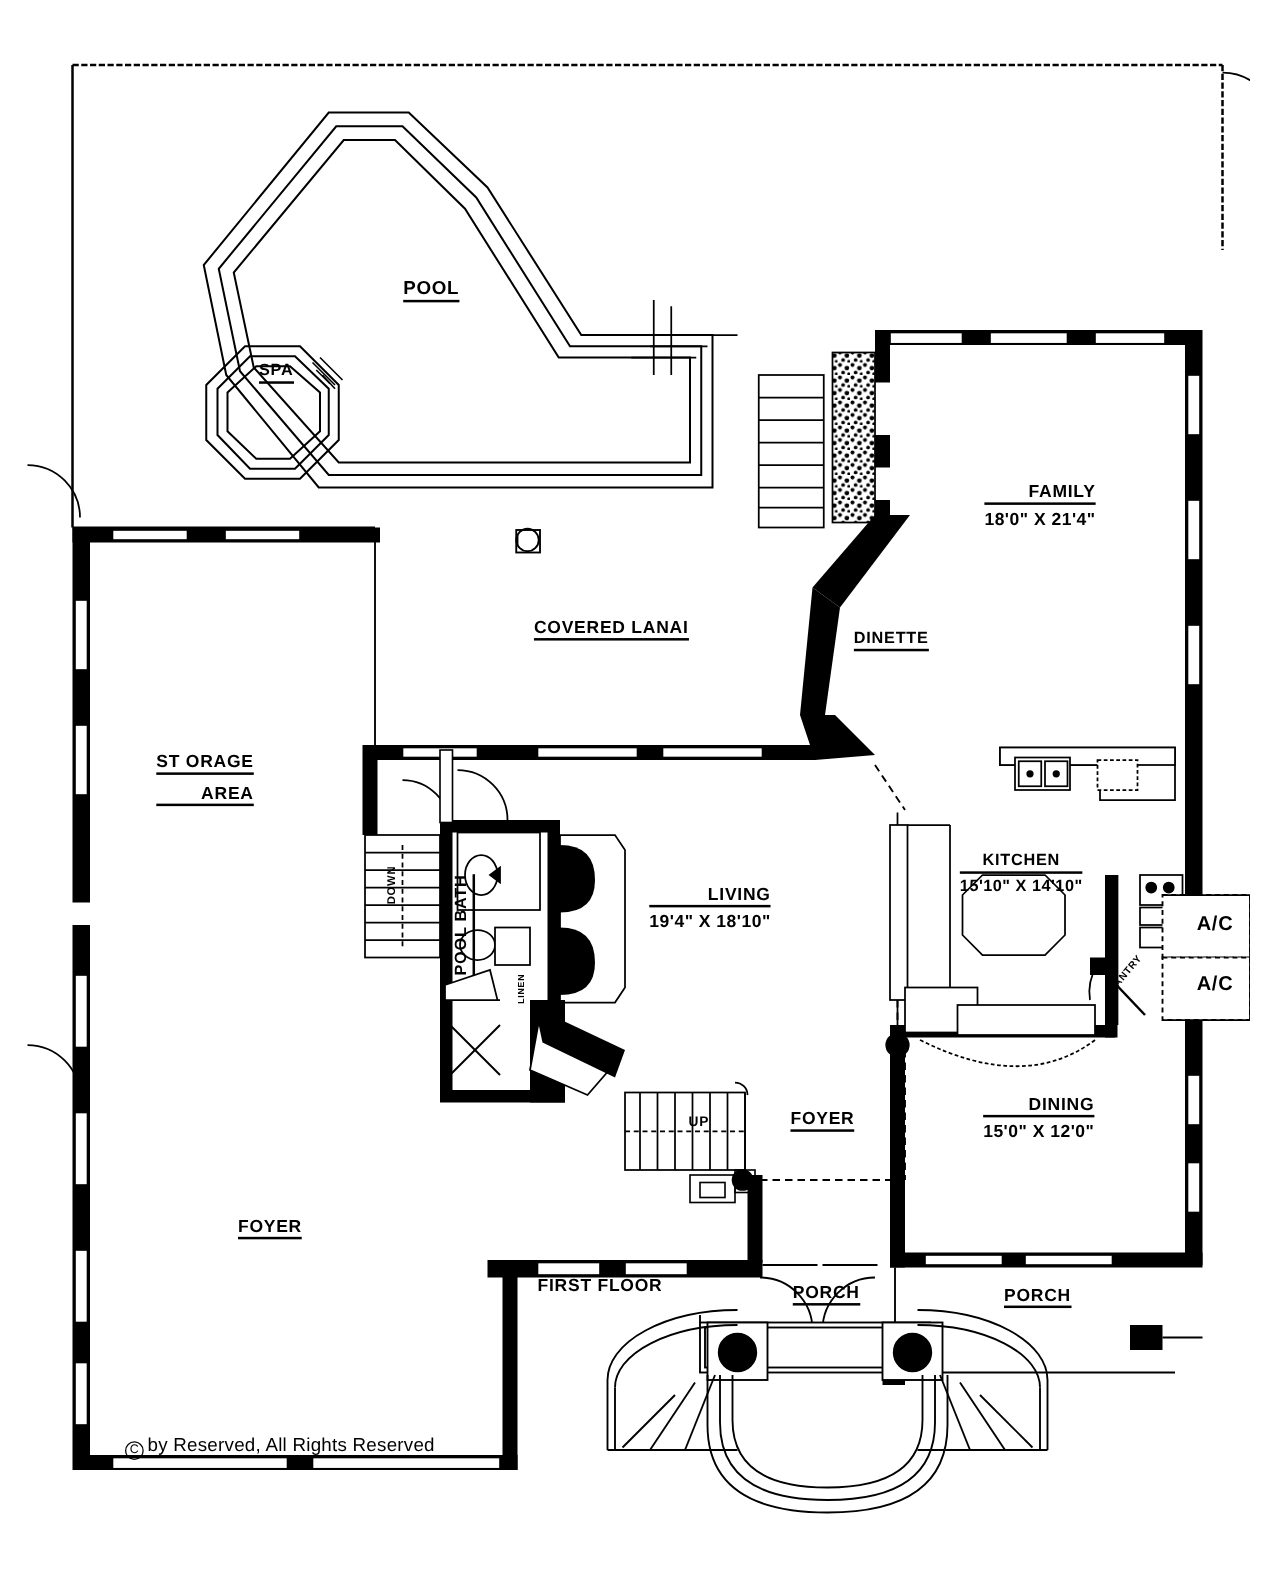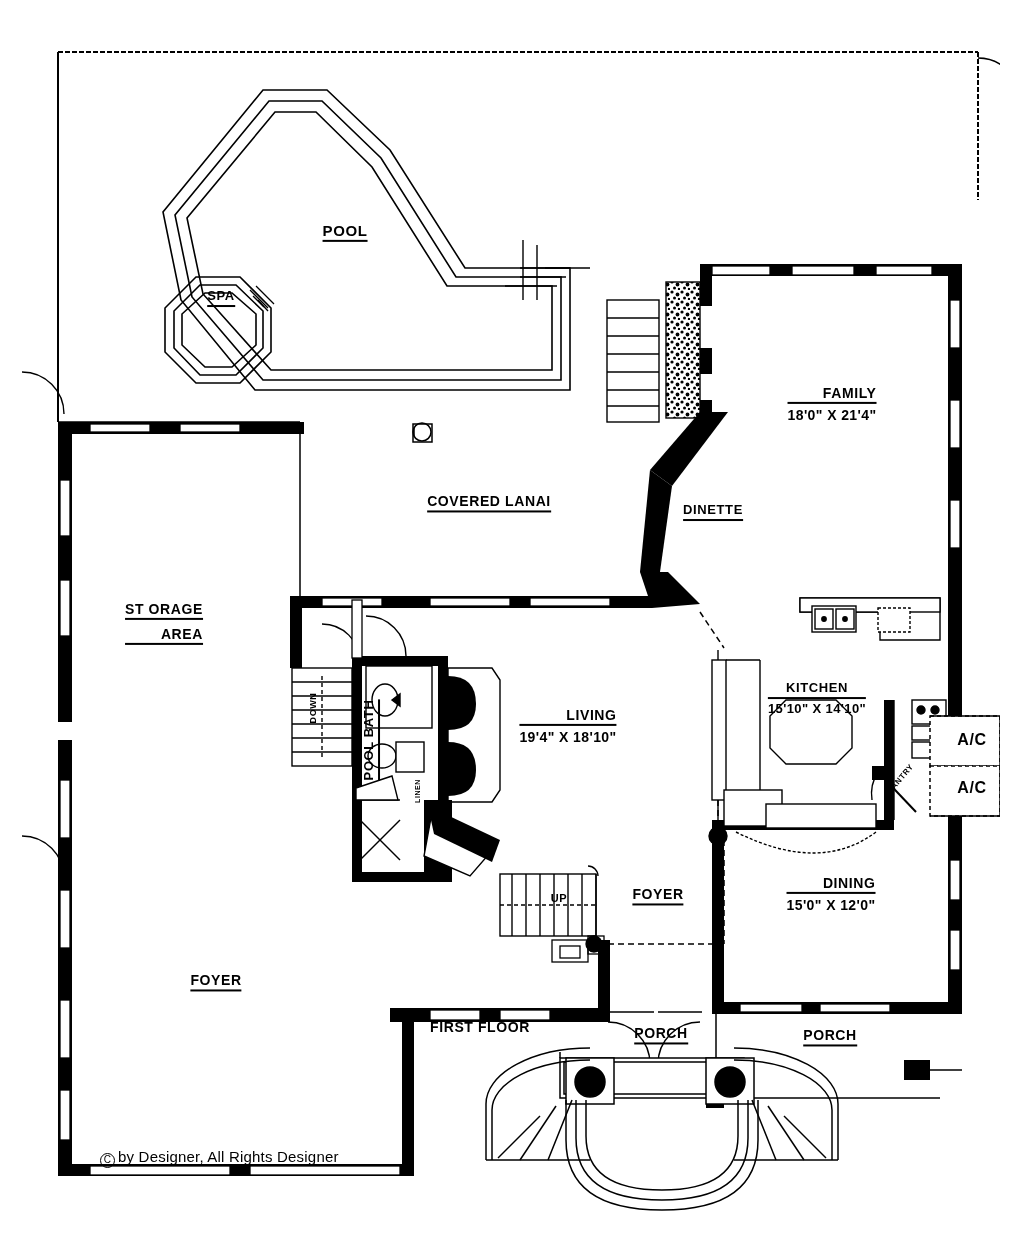--- a/index.html
+++ b/index.html
@@ -490,16 +490,16 @@
 
   <div class="lbl s10 no-underline" style="left:972px; top:789px;">
     <span class="nm">A/C</span>
   </div>
 
   <div class="lbl s14 no-underline" style="left:480px; top:1028px;">
     <span class="nm">FIRST FLOOR</span>
   </div>
 
   <div class="copy" style="left:100px; top:1158px;">
-    <span class="cmark">C</span><span>by Designer, All Rights Designer</span>
+    <span class="cmark">C</span><span>by Reserved, All Rights Reserved</span>
   </div>
 
 </div>
 
 </body></html>

